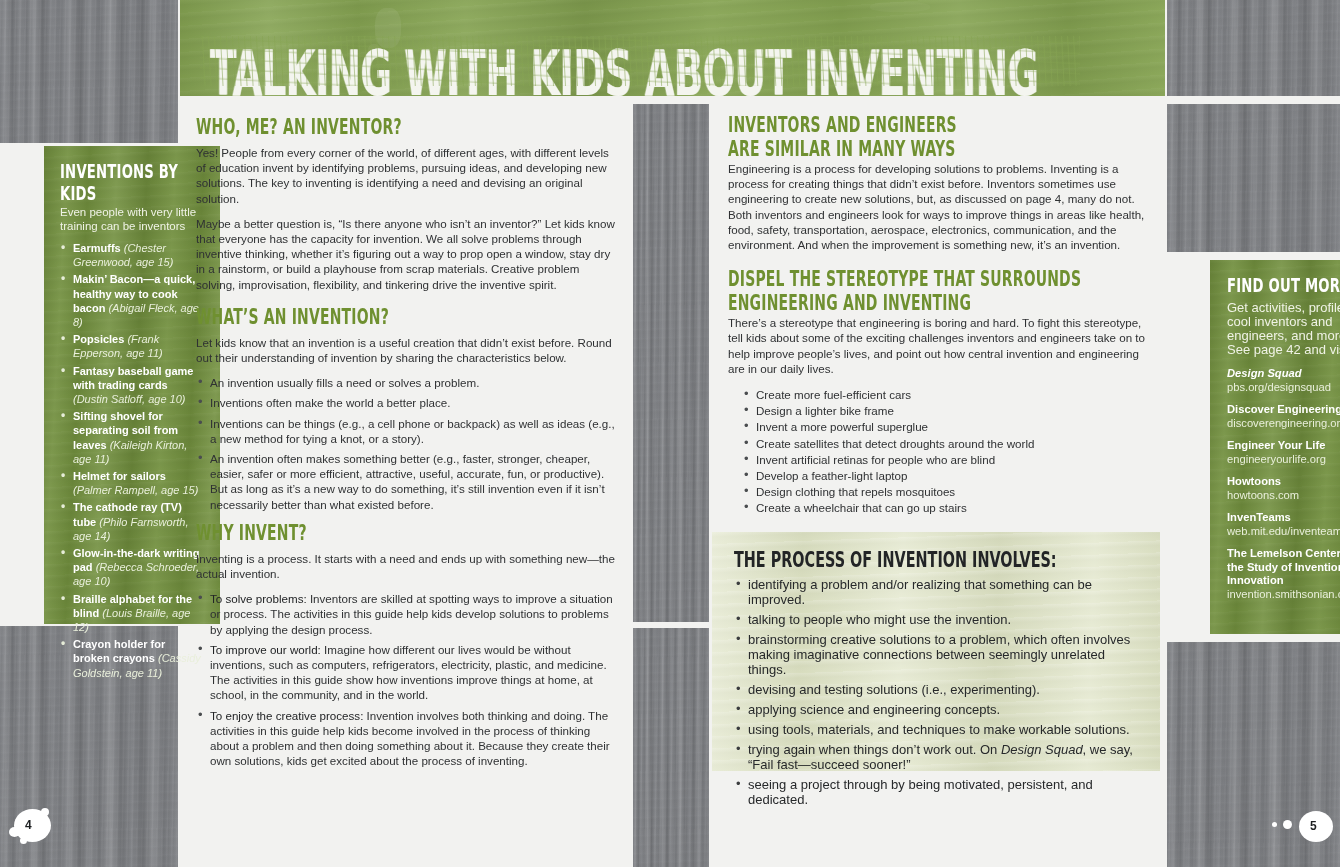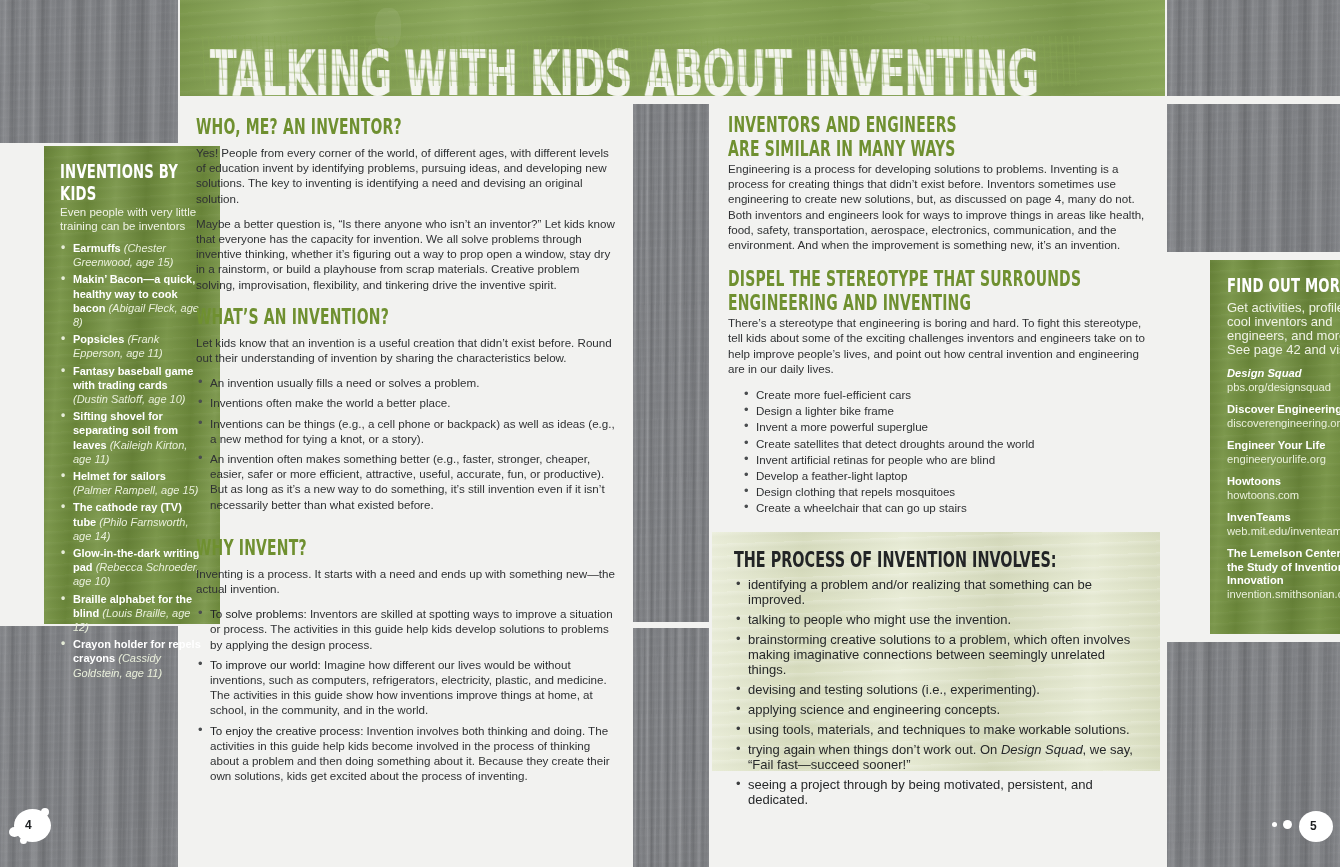--- a/index.html
+++ b/index.html
@@ -223,32 +223,32 @@
   <ul class="side-list" id="kids-list">
       <li><span>Earmuffs </span><i>(Chester Greenwood, age 15)</i></li>
       <li><span>Makin’ Bacon—a quick, healthy way to cook bacon </span><i>(Abigail Fleck, age 8)</i></li>
       <li><span>Popsicles </span><i>(Frank Epperson, age 11)</i></li>
       <li><span>Fantasy baseball game with trading cards </span><i>(Dustin Satloff, age 10)</i></li>
       <li><span>Sifting shovel for separating soil from leaves </span><i>(Kaileigh Kirton, age 11)</i></li>
       <li><span>Helmet for sailors </span><i>(Palmer Rampell, age 15)</i></li>
       <li><span>The cathode ray (TV) tube </span><i>(Philo Farnsworth, age 14)</i></li>
       <li><span>Glow-in-the-dark writing pad </span><i>(Rebecca Schroeder, age 10)</i></li>
       <li><span>Braille alphabet for the blind </span><i>(Louis Braille, age 12)</i></li>
-      <li><span>Crayon holder for repels crayons </span><i>(Cassidy Goldstein, age 11)</i></li>
+      <li><span>Crayon holder for broken crayons </span><i>(Cassidy Goldstein, age 11)</i></li>
     </ul>
 </div>
 
 <div class="col" style="left:196px;top:116px;width:420px;">
   <h2 class="sec">WHO, ME? AN INVENTOR?</h2>
   <p class="body">Yes! People from every corner of the world, of different ages, with different levels of education invent by identifying problems, pursuing ideas, and developing new solutions. The key to inventing is identifying a need and devising an original solution.</p>
   <p class="body" style="margin-bottom:14px;">Maybe a better question is, “Is there anyone who isn’t an inventor?” Let kids know that everyone has the capacity for invention. We all solve problems through inventive thinking, whether it’s figuring out a way to prop open a window, stay dry in a rainstorm, or build a playhouse from scrap materials. Creative problem solving, improvisation, flexibility, and tinkering drive the inventive spirit.</p>
 
   <h2 class="sec">WHAT’S AN INVENTION?</h2>
   <p class="body">Let kids know that an invention is a useful creation that didn’t exist before. Round out their understanding of invention by sharing the characteristics below.</p>
-  <ul class="bul" id="list-s2" style="margin-bottom:25px;">
+  <ul class="bul" id="list-s2" style="margin-bottom:10px;">
       <li>An invention usually fills a need or solves a problem.</li>
       <li>Inventions often make the world a better place.</li>
       <li>Inventions can be things (e.g., a cell phone or backpack) as well as ideas (e.g., a new method for tying a knot, or a story).</li>
       <li>An invention often makes something better (e.g., faster, stronger, cheaper, easier, safer or more efficient, attractive, useful, accurate, fun, or productive). But as long as it’s a new way to do something, it’s still invention even if it isn’t necessarily better than what existed before.</li>
     </ul>
 
   <h2 class="sec">WHY INVENT?</h2>
   <p class="body">Inventing is a process. It starts with a need and ends up with something new—the actual invention.</p>
   <ul class="bul" id="list-s3">
       <li><b>To solve problems:</b><span> Inventors are skilled at spotting ways to improve a situation or process. The activities in this guide help kids develop solutions to problems by applying the design process.</span></li>

